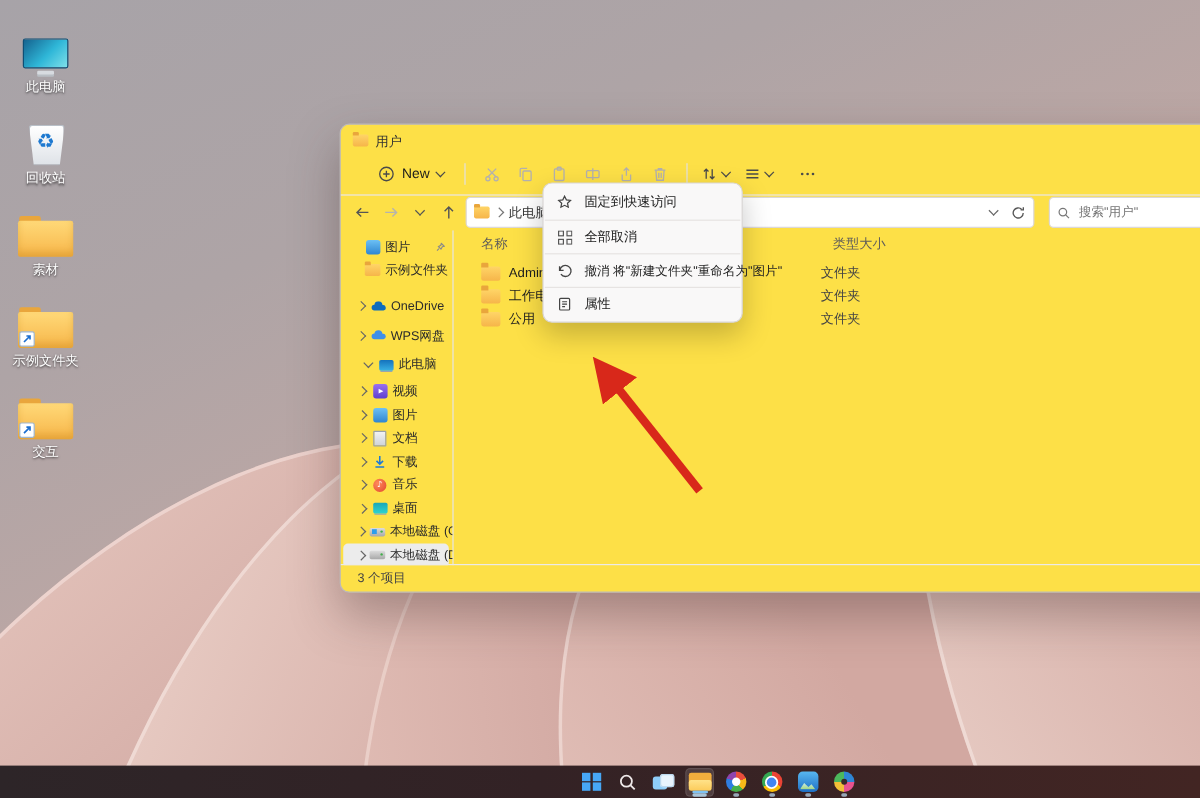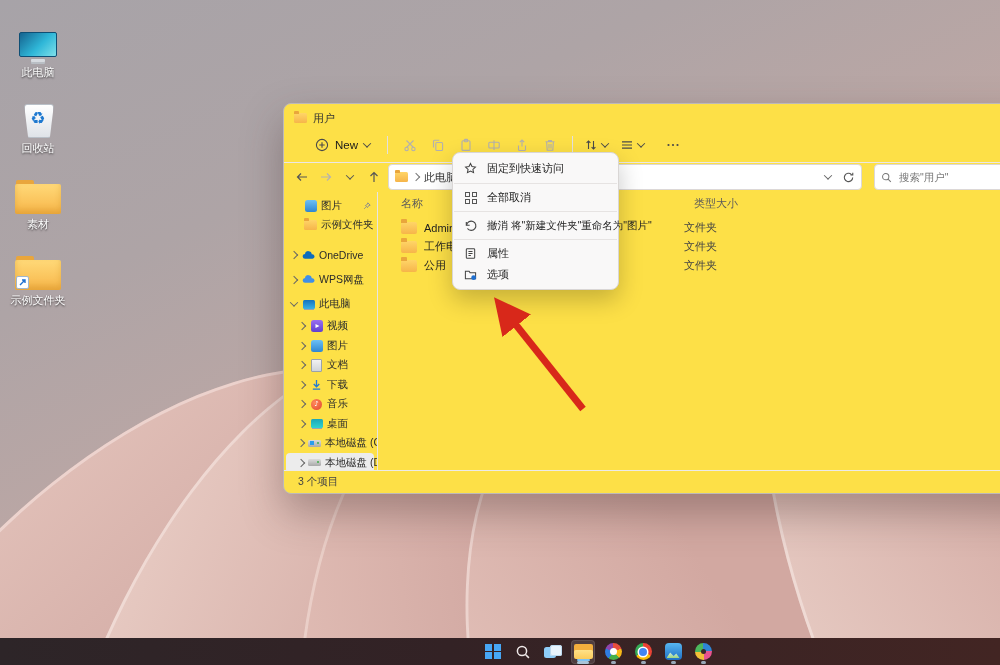--- a/index.html
+++ b/index.html
@@ -64,21 +64,21 @@
   .drop{display:flex;align-items:center;gap:4px;color:#4a4a4a;padding:0 3px;}
   .addr{position:absolute;left:0;top:58px;right:0;height:30px;display:flex;align-items:center;padding:0 8px;gap:4px;}
   .navico{width:20px;height:22px;display:flex;align-items:center;justify-content:center;}
   .crumbbox{flex:0 0 auto;width:460px;height:24px;border:1px solid #dcd8d7;border-radius:4px;background:#fff;display:flex;align-items:center;padding:0 6px;gap:5px;font-size:11px;color:#333;position:relative;}
   .crumbbox .spacer{flex:1;}
   .searchbox{margin-left:8px;width:118px;height:24px;border:1px solid #dcd8d7;border-radius:4px;background:#fff;display:flex;align-items:center;padding:0 6px;gap:5px;}
   .searchbox input{border:none;outline:none;width:86px;font-size:10.5px;color:#666;font-family:inherit;background:transparent;}
   .content{position:absolute;left:0;top:88px;right:0;bottom:22px;display:flex;}
   .sidebar{width:94px;border-right:1px solid #e7e4e3;padding-top:4px;box-sizing:border-box;overflow:hidden;}
   .srow{display:flex;align-items:center;gap:4px;font-size:10.5px;color:#2b2b2b;padding-left:6px;height:19.5px;box-sizing:border-box;white-space:nowrap;}
-  .srow.tl{height:24.5px;}
+  .srow.tl{height:24.5px;justify-content:center;}
   .srow .cvc{width:8px;display:flex;justify-content:center;color:#666;}
   .srow.sel{background:#ececec;border-radius:4px;width:88px;margin-left:2px;padding-left:4px;}
   .pinned{margin-left:14px;}
   .ping{margin-left:auto;margin-right:6px;color:#8a8a8a;}
   .sic{width:13px;height:13px;display:flex;align-items:center;justify-content:center;flex:0 0 13px;}
   .fold13{position:relative;width:13px;height:10px;border-radius:1.5px;background:linear-gradient(#ffd567,#f6b54a);}
   .fold13::before{content:"";position:absolute;left:0;top:-2px;width:5px;height:3px;border-radius:1px 1px 0 0;background:#e9a63c;}
   .mon13{width:12px;height:9px;border-radius:1.5px;background:linear-gradient(#1472bd,#39b1e4);box-shadow:0 2px 0 -1px #9aa4ad;}
   .sq13{width:12px;height:12px;border-radius:2.5px;}
   .drv{width:13px;height:7px;border-radius:1.5px;background:linear-gradient(#dcdcdc,#a9a9a9);position:relative;}
@@ -176,20 +176,32 @@
         <div class="tab"></div>
         <div class="bod"></div>
       <div class="lnk">
           <svg width="9" height="9" viewBox="0 0 9 9">
             <path d="M2 7L7 2M4 2h3v3" stroke="#1d6fd0" stroke-width="1.4" fill="none"></path>
           </svg>
         </div>
     </div>
     <div class="dlabel">示例文件夹</div>
   </div>
+  <div class="dicon">
+    <div class="folder44">
+        <div class="tab"></div>
+        <div class="bod"></div>
+      <div class="lnk">
+          <svg width="9" height="9" viewBox="0 0 9 9">
+            <path d="M2 7L7 2M4 2h3v3" stroke="#1d6fd0" stroke-width="1.4" fill="none"></path>
+          </svg>
+        </div>
+    </div>
+    <div class="dlabel">交互</div>
+  </div>
 </div>
 
 <div class="explorer">
 
   <div class="titlebar">
     <span class="tfold"><span class="fold13" style="display:inline-block"></span></span>
     <span class="ttext">用户</span>
   </div>
   <div class="wctrls">
     <div class="wbtn">
@@ -526,29 +538,20 @@
   <div class="msep"></div>
   <div class="mi">
     <span class="mic">
         <svg width="13" height="13" viewBox="0 0 14 14" fill="none" stroke="#444" stroke-width="1.1">
           <rect x="2.5" y="1.8" width="9" height="10.4" rx="1"></rect>
           <path d="M4.8 4.8h4.4M4.8 7h4.4M4.8 9.2h2.6"></path>
         </svg>
       </span>
     <span>属性</span>
   </div>
-  <div class="mi">
-    <span class="mic">
-        <svg width="13" height="13" viewBox="0 0 14 14">
-          <path d="M1.5 3.5h4l1 1.5h6v6.5h-11z" fill="none" stroke="#444" stroke-width="1.1"></path>
-          <circle cx="10.4" cy="10.4" r="2.6" fill="#1f6fd0"></circle>
-        </svg>
-      </span>
-    <span>选项</span>
-  </div>
 </div>
 
 <svg class="redarrow" width="150" height="140" viewBox="0 0 150 140">
   <defs>
     <marker id="ah" markerWidth="5.2" markerHeight="5.2" refX="3.6" refY="2.6" orient="auto">
       <path d="M0,0 L5.2,2.6 L0,5.2 z" fill="#d8281a"></path>
     </marker>
   </defs>
   <line x1="128" y1="124" x2="46" y2="21" stroke="#d8281a" stroke-width="7" marker-end="url(#ah)"></line>
 </svg>

